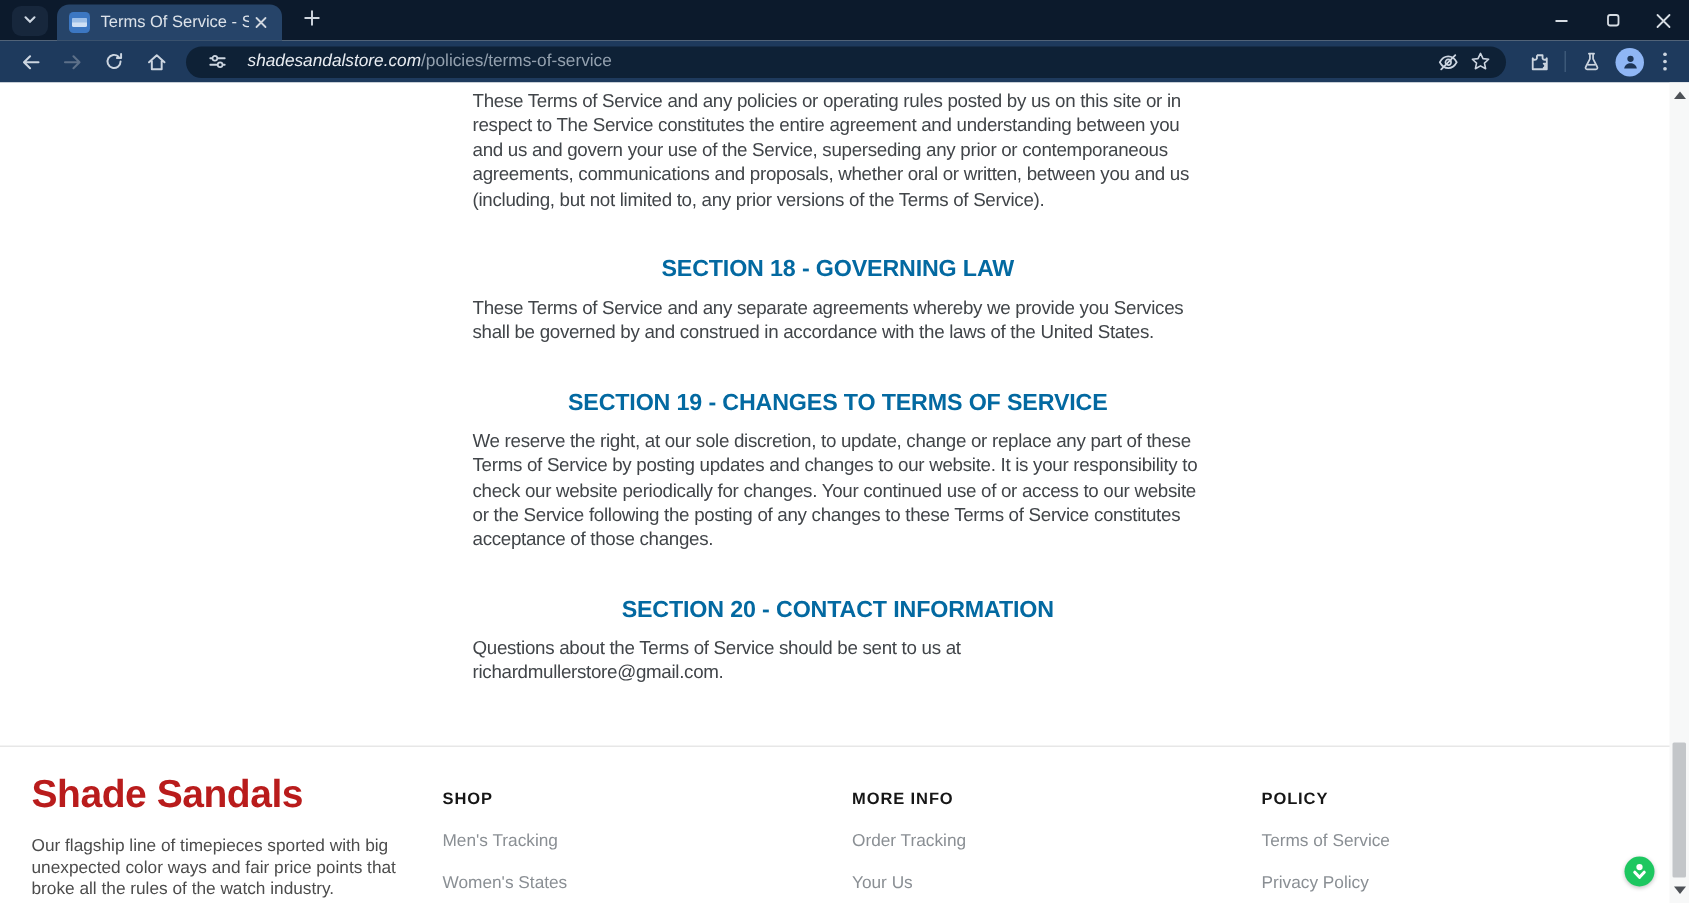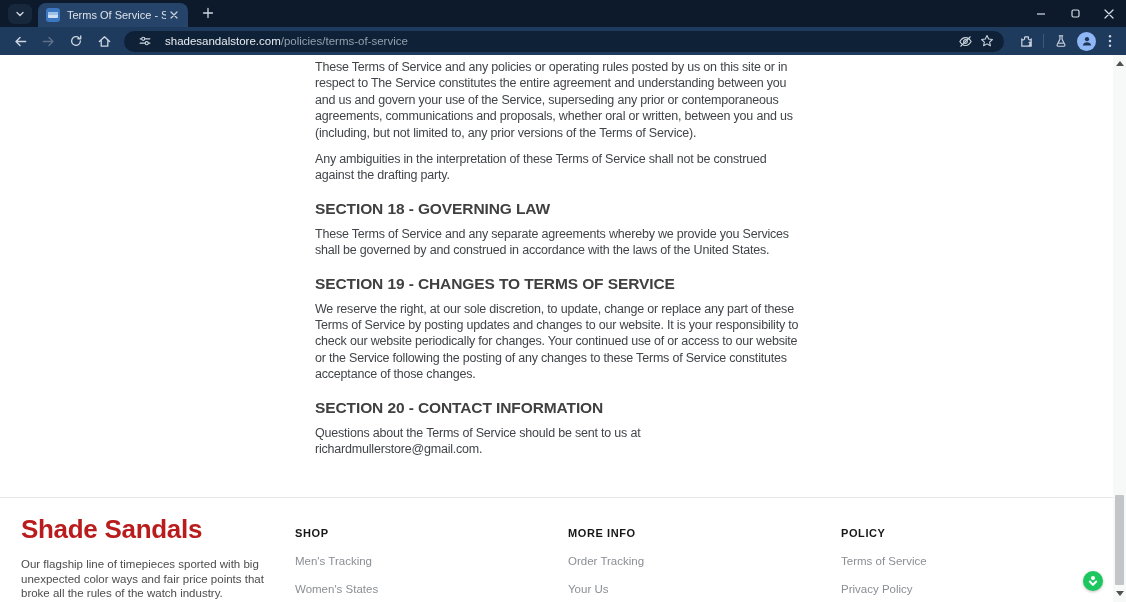--- a/index.html
+++ b/index.html
@@ -32,38 +32,38 @@
   .winbtn svg { display:block; }
 
   .toolbar { position:absolute; left:0; top:27px; width:1126px; height:28px;
     background:#1e3a5d; display:flex; align-items:center; }
   .tbtn { width:24px; height:24px; display:flex; align-items:center; justify-content:center;
     color:#ccd5e0; margin-left:4px; flex:0 0 auto; }
   .tbtn.dim { color:#5d7089; }
   .urlbar { height:21px; border-radius:11px; background:#0e2136; margin-left:8px;
     flex:1 1 auto; display:flex; align-items:center; padding:0 6px 0 10px; }
   .url-text { font-size:11.5px; margin-left:9px; white-space:nowrap; flex:1 1 auto; }
-  .url-domain { color:#e8ecf1; }
+  .url-domain { color:#e8ecf1;font-style:italic; }
   .url-path { color:#93a0ae; }
   .pill-icn { width:22px; height:18px; display:flex; align-items:center; justify-content:center;
     color:#ccd5e0; flex:0 0 auto; }
   .tb-sep { width:1px; height:14px; background:#3c5878; margin:0 5px; flex:0 0 auto; }
   .avatar { width:19px; height:19px; border-radius:50%; background:#8fb6f5;
     display:flex; align-items:center; justify-content:center; margin-left:4px; flex:0 0 auto; }
   .menu-dots { width:20px; height:24px; display:flex; align-items:center; justify-content:center;
     color:#ccd5e0; margin:0 6px 0 4px; flex:0 0 auto; }
 
   
   .content { position:absolute; left:0; top:55px; width:1126px; height:588px; background:#fff; }
   .doc { position:absolute; left:315px; top:0; width:487px; height:442px; overflow:hidden; }
   .doc p { font-size:12.5px; line-height:16.4px; color:#414549; letter-spacing:-0.2px;
     margin:0 0 7px 0; padding-top:3px; }
   .doc p:first-child { margin-top:1px; }
-  .doc h2 { font-size:15.5px; line-height:19px; color:#404040; letter-spacing:-0.1px;
-    margin:15px 0 5px 0; font-weight:bold; }
+  .doc h2 { font-size:15.5px; line-height:19px; color:#0369a1; letter-spacing:-0.1px;
+    margin:29px 0 5px 0; font-weight:bold;text-align:center; }
 
   
   .footer { position:absolute; left:0; top:442px; width:1126px; height:105px;
     background:#fff; border-top:1px solid #e7e7e7; }
   .fcol { position:absolute; top:0; }
   .fcol.brandcol { left:21px; width:255px; }
   .brand { font-size:26px; font-weight:bold; color:#b91c1c; letter-spacing:-0.3px; margin-top:16px; }
   .tagline { font-size:11.5px; line-height:14.6px; color:#4c4c4c; margin-top:12px; width:245px; }
   .fhead { font-size:11px; font-weight:bold; color:#161616; letter-spacing:0.6px; margin-top:29px; }
   .flink { font-size:11.5px; color:#8a8f94; margin-top:16px; display:block; cursor:pointer; }
@@ -201,21 +201,20 @@
         <circle cx="2" cy="2.5" r="1.4" fill="currentColor"></circle>
         <circle cx="2" cy="8" r="1.4" fill="currentColor"></circle>
         <circle cx="2" cy="13.5" r="1.4" fill="currentColor"></circle>
       </svg>
   </div>
 </div>
 
 <div class="content">
   <div class="doc">
     <p>These Terms of Service and any policies or operating rules posted by us on this site or in respect to The Service constitutes the entire agreement and understanding between you and us and govern your use of the Service, superseding any prior or contemporaneous agreements, communications and proposals, whether oral or written, between you and us (including, but not limited to, any prior versions of the Terms of Service).</p>
-    <p>Any ambiguities in the interpretation of these Terms of Service shall not be construed against the drafting party.</p>
     <h2>SECTION 18 - GOVERNING LAW</h2>
     <p>These Terms of Service and any separate agreements whereby we provide you Services shall be governed by and construed in accordance with the laws of the United States.</p>
     <h2>SECTION 19 - CHANGES TO TERMS OF SERVICE</h2>
     <p>We reserve the right, at our sole discretion, to update, change or replace any part of these Terms of Service by posting updates and changes to our website. It is your responsibility to check our website periodically for changes. Your continued use of or access to our website or the Service following the posting of any changes to these Terms of Service constitutes acceptance of those changes.</p>
     <h2>SECTION 20 - CONTACT INFORMATION</h2>
     <p>Questions about the Terms of Service should be sent to us at richardmullerstore@gmail.com.</p>
   </div>
 
   <div class="footer">
     <div class="fcol brandcol">

